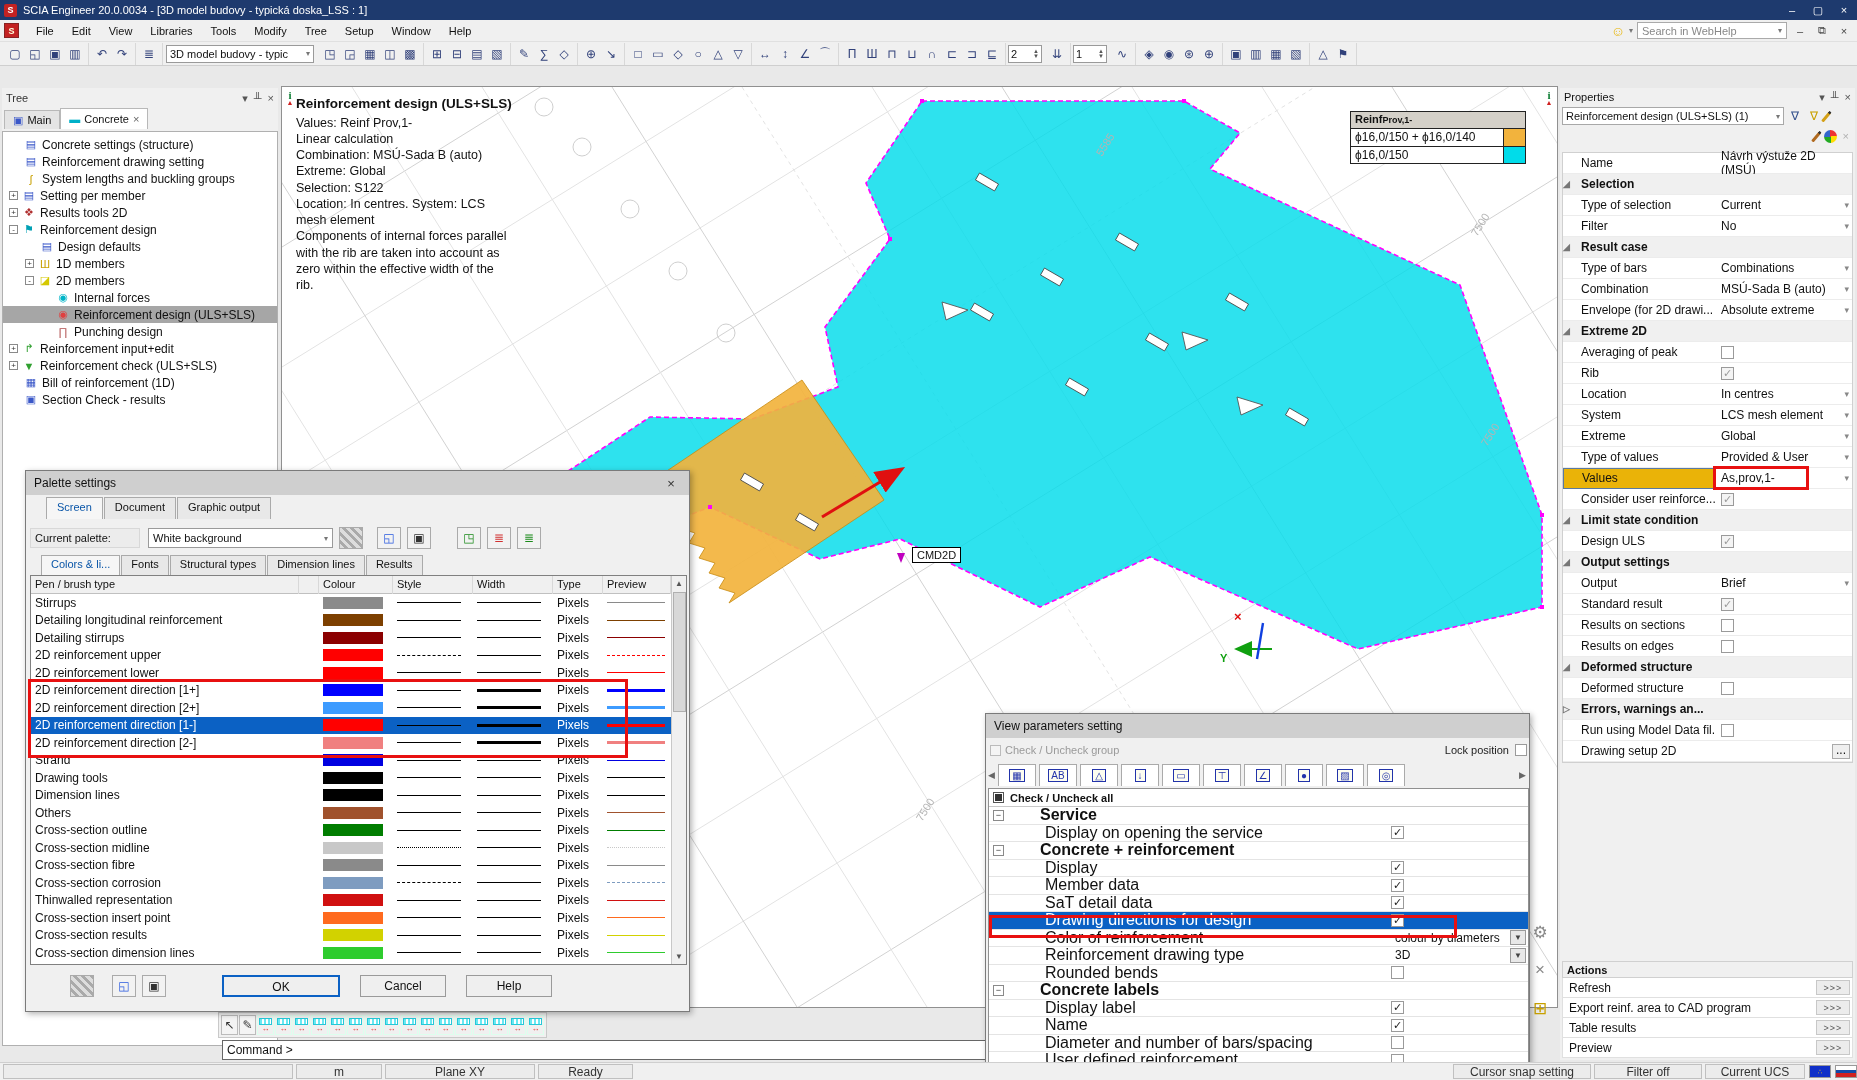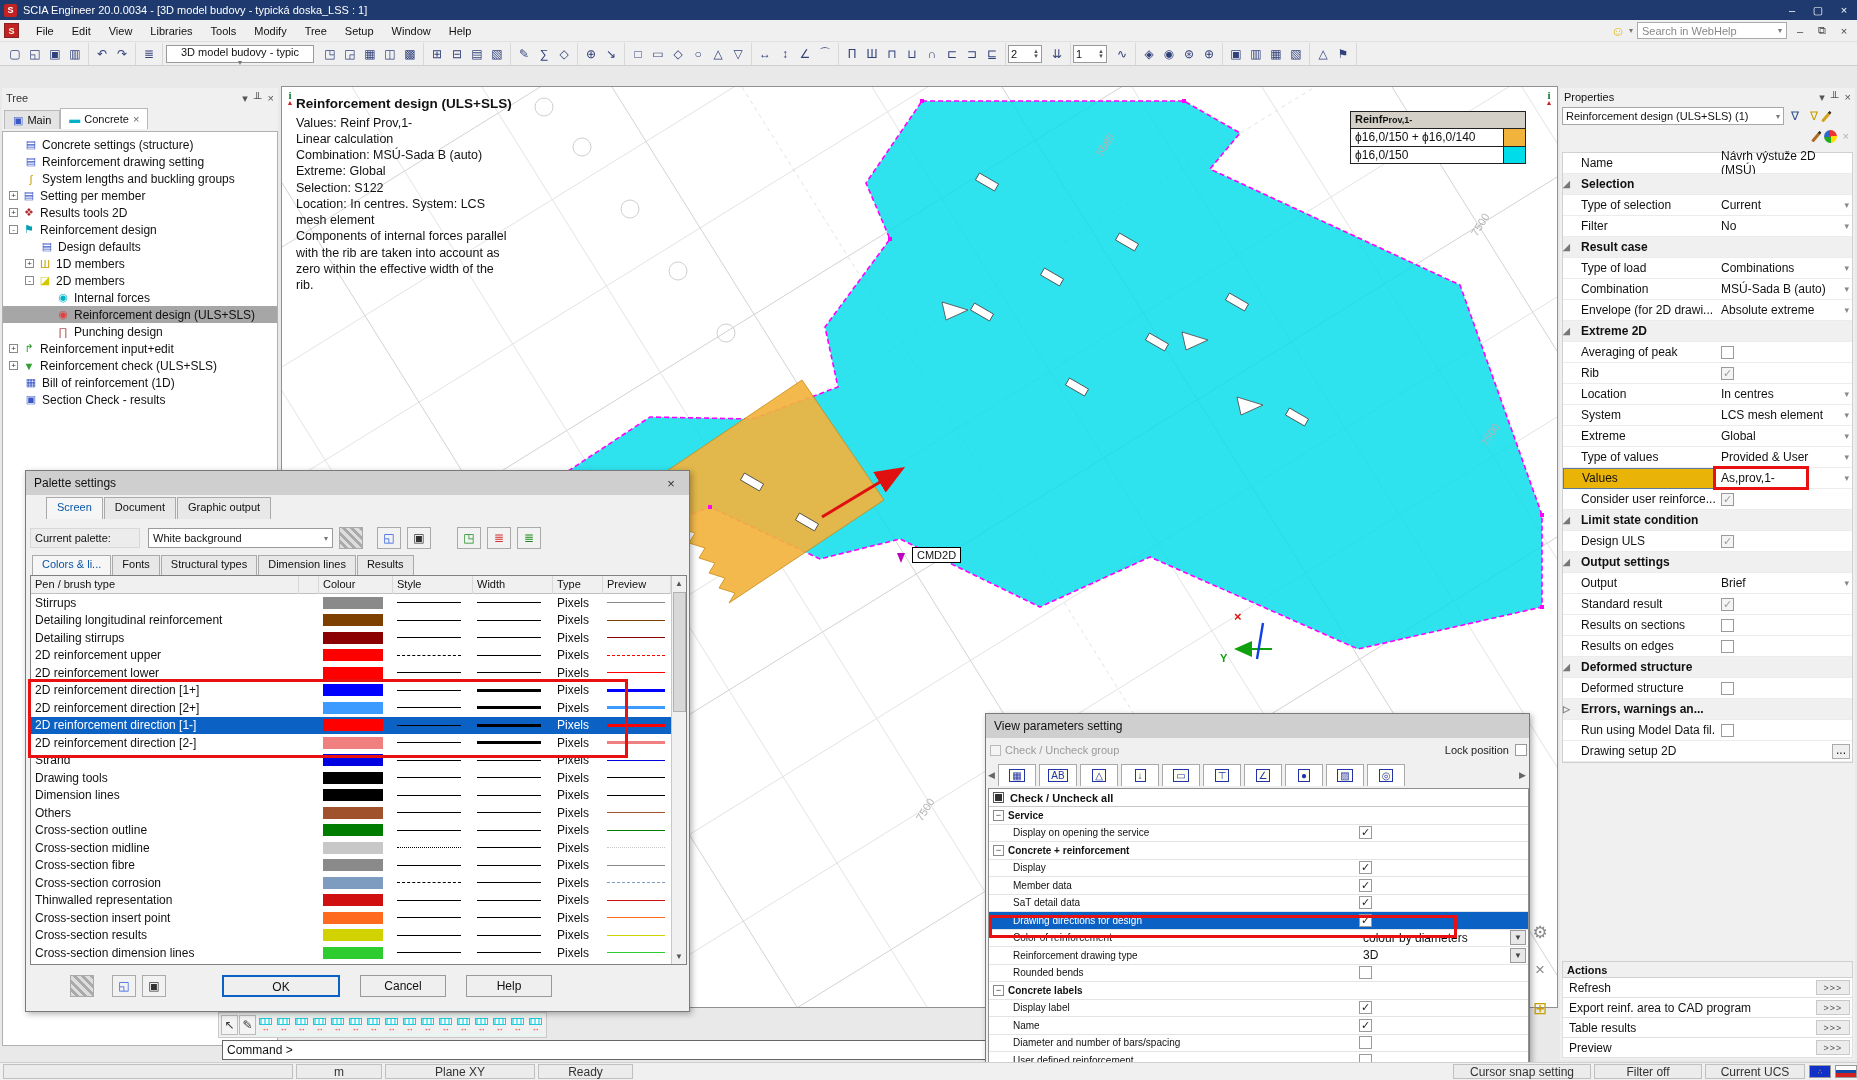--- a/index.html
+++ b/index.html
@@ -25,21 +25,21 @@
   .searchbox { width:150px; height:17px; border:1px solid #aaa; background:#fff; color:#888;
     display:flex; align-items:center; padding:0 4px; justify-content:space-between; }
   .mdi-btn { width:18px; height:16px; display:flex; align-items:center; justify-content:center; color:#444; }
 
   #toolbar { left:0; top:42px; width:1857px; height:24px; background:#f0f0f0; display:flex;
     align-items:center; border-bottom:1px solid #cfcfcf; padding-left:2px; }
   .tb-group { display:flex; align-items:center; padding:0 3px; border-right:1px solid #d8d8d8; height:22px; }
   .tb-btn { width:20px; height:20px; display:flex; align-items:center; justify-content:center;
     color:#31417a; font-size:12px; }
   .tb-combo { width:148px; height:18px; border:1px solid #9a9a9a; background:#fff; display:flex;
-    align-items:center; justify-content:space-between; padding:0 3px; margin:0 3px;flex-direction:column; }
+    align-items:center; justify-content:space-between; padding:0 3px; margin:0 3px; }
   .tb-spin { width:34px; height:18px; border:1px solid #9a9a9a; background:#fff; display:flex;
     align-items:center; justify-content:space-between; padding:0 2px; margin:0 2px; }
   .spin-arrows { display:flex; flex-direction:column; font-size:6px; line-height:5px; color:#555; }
 
   
   #tree-panel { left:2px; top:88px; width:276px; height:958px; background:#f0f0f0; }
   #tree-head { height:20px; display:flex; align-items:center; padding:0 4px; color:#333; }
   #tree-head .ticons { margin-left:auto; display:flex; gap:6px; color:#555; }
   #tree-tabs { height:21px; display:flex; align-items:flex-end; padding-left:2px; }
   .ttab { display:flex; align-items:center; gap:4px; padding:2px 8px; border:1px solid #b8b8b8;
@@ -143,21 +143,21 @@
   #pal-tabs { position:absolute; left:4px; top:26px; height:22px; display:flex; }
   .ptab { padding:3px 10px; border:1px solid #aaa; border-bottom:none; background:#e8e8e8; margin-right:1px;}
   .ptab.active { background:#f6f6f6; color:#0a56a8;margin-left:16px; }
   #pal-palrow { position:absolute; left:4px; top:54px; width:657px; height:26px; display:flex; align-items:center;}
   #pal-palrow .lab { width:110px; border:1px solid #d8d8d8; height:20px; line-height:18px; padding-left:4px;
     background:#ececec; }
   #pal-combo { width:185px; height:20px; border:1px solid #9a9a9a; background:#fff; display:flex;
     align-items:center; justify-content:space-between; padding:0 4px; margin-left:8px;}
   .sq-btn { width:24px; height:22px; border:1px solid #aaa; background:#f2f2f2; display:flex;
     align-items:center; justify-content:center; margin-left:6px; font-size:12px;}
-  #pal-subtabs { position:absolute; left:6px; top:84px; height:20px; display:flex;}
+  #pal-subtabs { position:absolute; left:15px; top:84px; height:20px; display:flex;}
   .pstab { padding:2px 9px; border:1px solid #aaa; border-bottom:none; background:#e8e8e8; margin-right:1px; }
   .pstab.active { background:#f6f6f6; color:#0a56a8;}
   #pal-table { position:absolute; left:4px; top:104px; width:657px; height:390px; background:#fff;
     border:1px solid #808080; overflow:hidden;}
   .pal-hrow, .pal-row { display:grid; grid-template-columns:268px 20px 74px 80px 80px 50px 68px; align-items:center;}
   .pal-hrow { height:18px; background:#f0f0f0; border-bottom:1px solid #c0c0c0; }
   .pal-hrow div { padding-left:4px; border-right:1px solid #d8d8d8; height:18px; line-height:17px; font-size:11px;}
   .pal-row { height:17.5px; }
   .pal-row .nm { padding-left:4px; font-size:12px; white-space:nowrap; overflow:hidden;}
   .pal-row.sel { background:#0b61c4; color:#fff; }
@@ -194,21 +194,21 @@
   #vp-body { position:absolute; left:2px; top:74px; width:541px; height:292px; background:#fff;
     border:1px solid #909090; overflow:hidden;}
   #vp-checkall { height:18px; display:flex; align-items:center; border-bottom:1px solid #c8c8c8;
     font-weight:bold; }
   #vp-checkall .bx { width:11px; height:11px; border:1px solid #555; margin:0 6px 0 4px; background:#fff;
     display:flex; align-items:center; justify-content:center;}
   #vp-checkall .bx i { width:7px; height:7px; background:#333; display:block;}
   .vrow { height:17.5px; display:flex; align-items:center; border-bottom:1px solid #e4e4e4; position:relative;}
   .vrow .vexp { width:11px; height:11px; border:1px solid #8a8a8a; font-size:9px; line-height:9px;
     text-align:center; color:#333; margin:0 4px; background:#fff;}
-  .vrow .vl { width:370px; padding-left:24px; font-size:10px; white-space:nowrap;}
+  .vrow .vl { width:370px; padding-left:24px; font-size:16px; white-space:nowrap;margin-left:32px;}
   .vrow.group .vl { font-weight:bold; padding-left:0; }
   .vrow.sel { background:#0b61c4; }
   .vrow.sel .vl { color:#fff; }
   .vrow .vctl { flex:1; display:flex; align-items:center; }
   .vrow .vval { font-size:12px; flex:1; padding-left:4px;}
   .vrow .ddbtn { width:16px; height:15px; border:1px solid #9a9a9a; background:#e8e8e8; text-align:center;
     font-size:8px; color:#444; line-height:14px; margin-right:2px;}
 
   svg text { font-family:"Liberation Sans", sans-serif; }
 </style>
@@ -734,21 +734,21 @@
         <span class="pv">
           <span>No</span>
           <span class="dd">▾</span>
         </span>
       </div>
       <div class="prow group">
         <span class="caret">◢</span>
         <span class="pl">Result case</span>
       </div>
       <div class="prow">
-        <span class="pl">Type of load</span>
+        <span class="pl">Type of bars</span>
         <span class="pv">
           <span>Combinations</span>
           <span class="dd">▾</span>
         </span>
       </div>
       <div class="prow">
         <span class="pl">Combination</span>
         <span class="pv">
           <span>MSÚ-Sada B (auto)</span>
           <span class="dd">▾</span>

